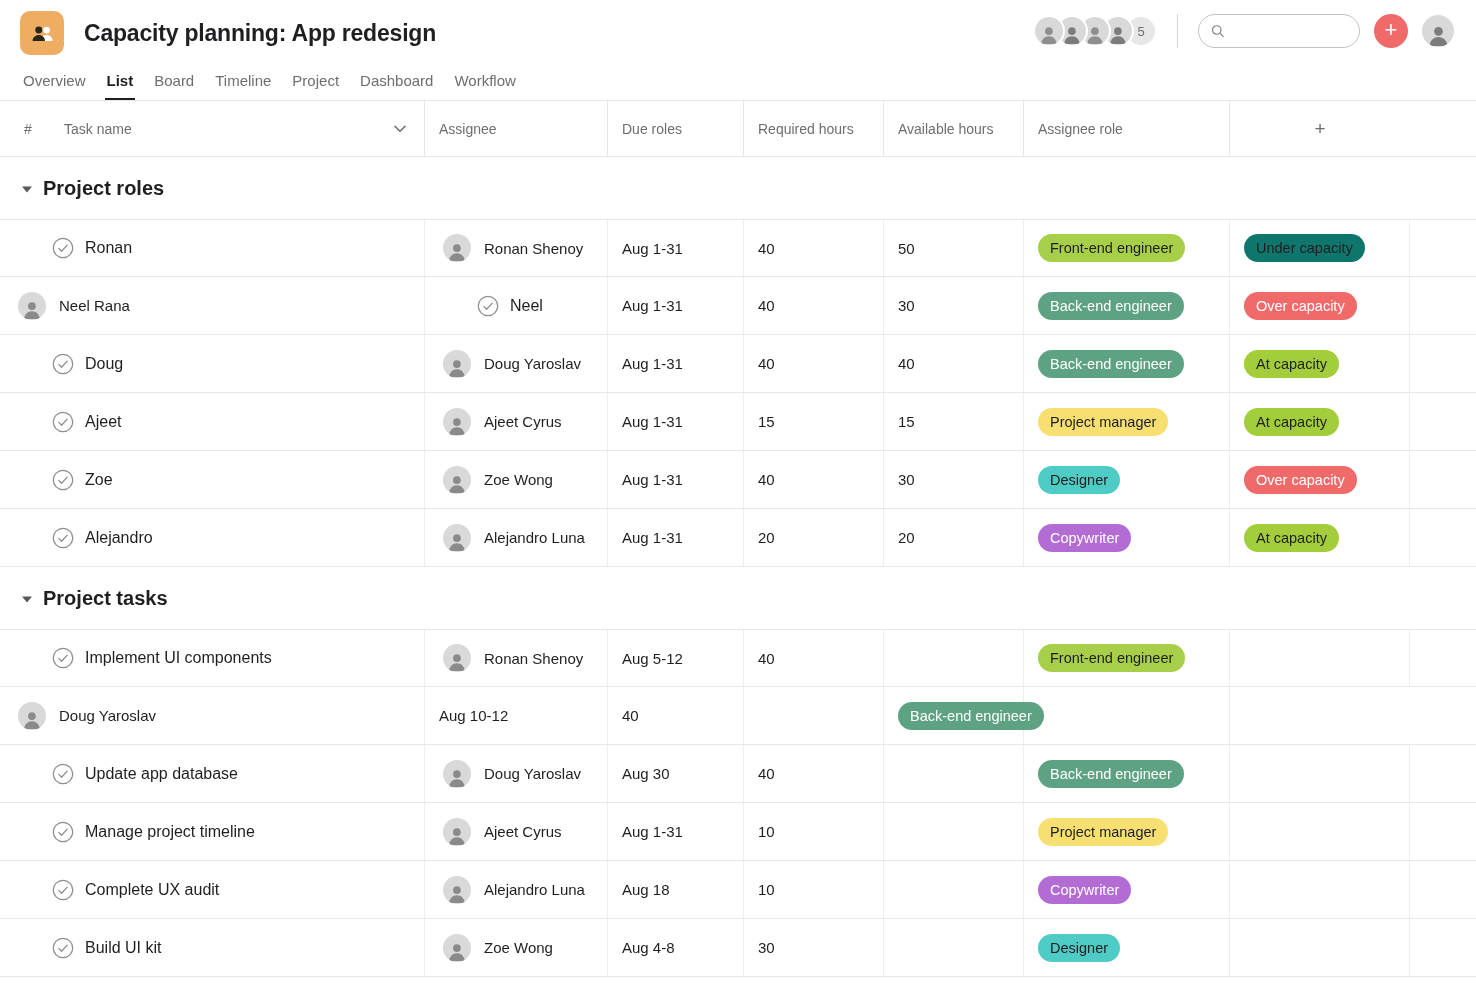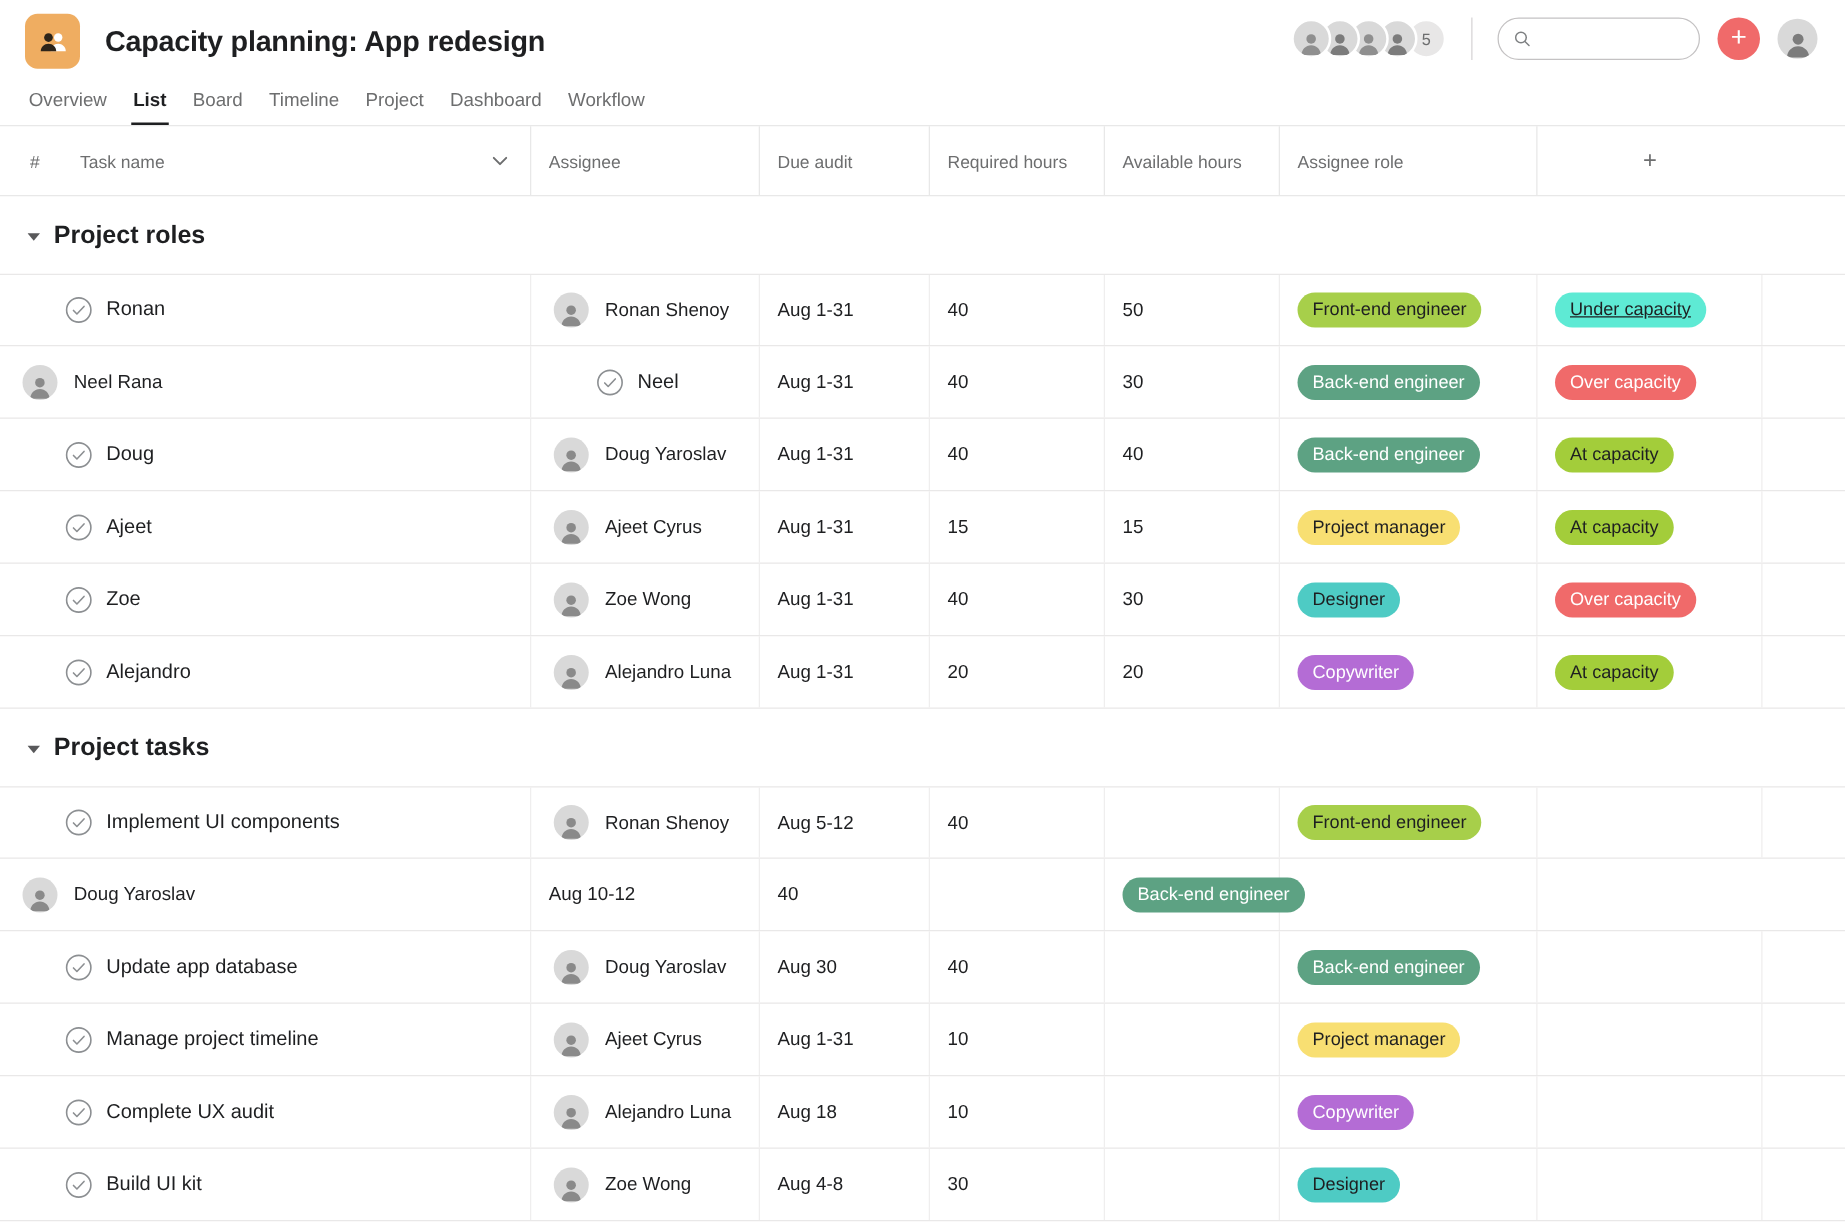--- a/index.html
+++ b/index.html
@@ -131,21 +131,21 @@
   <div class="th th-task">
     <span class="hash">#</span>
     <span>Task name</span>
     <span class="chev">
       <svg width="12" height="8" viewBox="0 0 12 8">
           <path d="M1 1.3l5 5 5-5" stroke="#6d6e6f" stroke-width="1.6" fill="none" stroke-linecap="round" stroke-linejoin="round"></path>
         </svg>
     </span>
   </div>
   <div class="th">Assignee</div>
-  <div class="th">Due audit</div>
+  <div class="th">Due roles</div>
   <div class="th">Required hours</div>
   <div class="th">Available hours</div>
   <div class="th">Assignee role</div>
   <div class="th">+</div>
 </div>
 
 <div id="tbody">
     <section class="section">
     <div class="section-header">
       <span class="tri">
@@ -181,21 +181,21 @@
     <div class="cell c-req">
             <span>40</span>
           </div>
     <div class="cell c-avail">
             <span>50</span>
           </div>
     <div class="cell c-role">
             <span class="pill" style="background: rgb(167, 207, 74); color: rgb(30, 31, 33);">Front-end engineer</span>
           </div>
     <div class="cell c-status">
-            <span class="pill" style="background: #5eead4; color: rgb(30, 31, 33); text-decoration: underline;">Under capacity</span>
+            <span class="pill" style="background: #0f766e; color: rgb(30, 31, 33);">Under capacity</span>
           </div>
     <div class="cell c-add"></div>
   </div>
         <div class="row grid-cols">
     <div class="cell c-assignee">
       <span class="avatar">
         <svg viewBox="0 0 24 24">
                 <circle cx="12" cy="9" r="4.2" fill="#8a8a8a"></circle>
                 <path d="M3.5 23c0-4.7 3.8-8.5 8.5-8.5s8.5 3.8 8.5 8.5Z" fill="#8a8a8a"></path>
               </svg>

